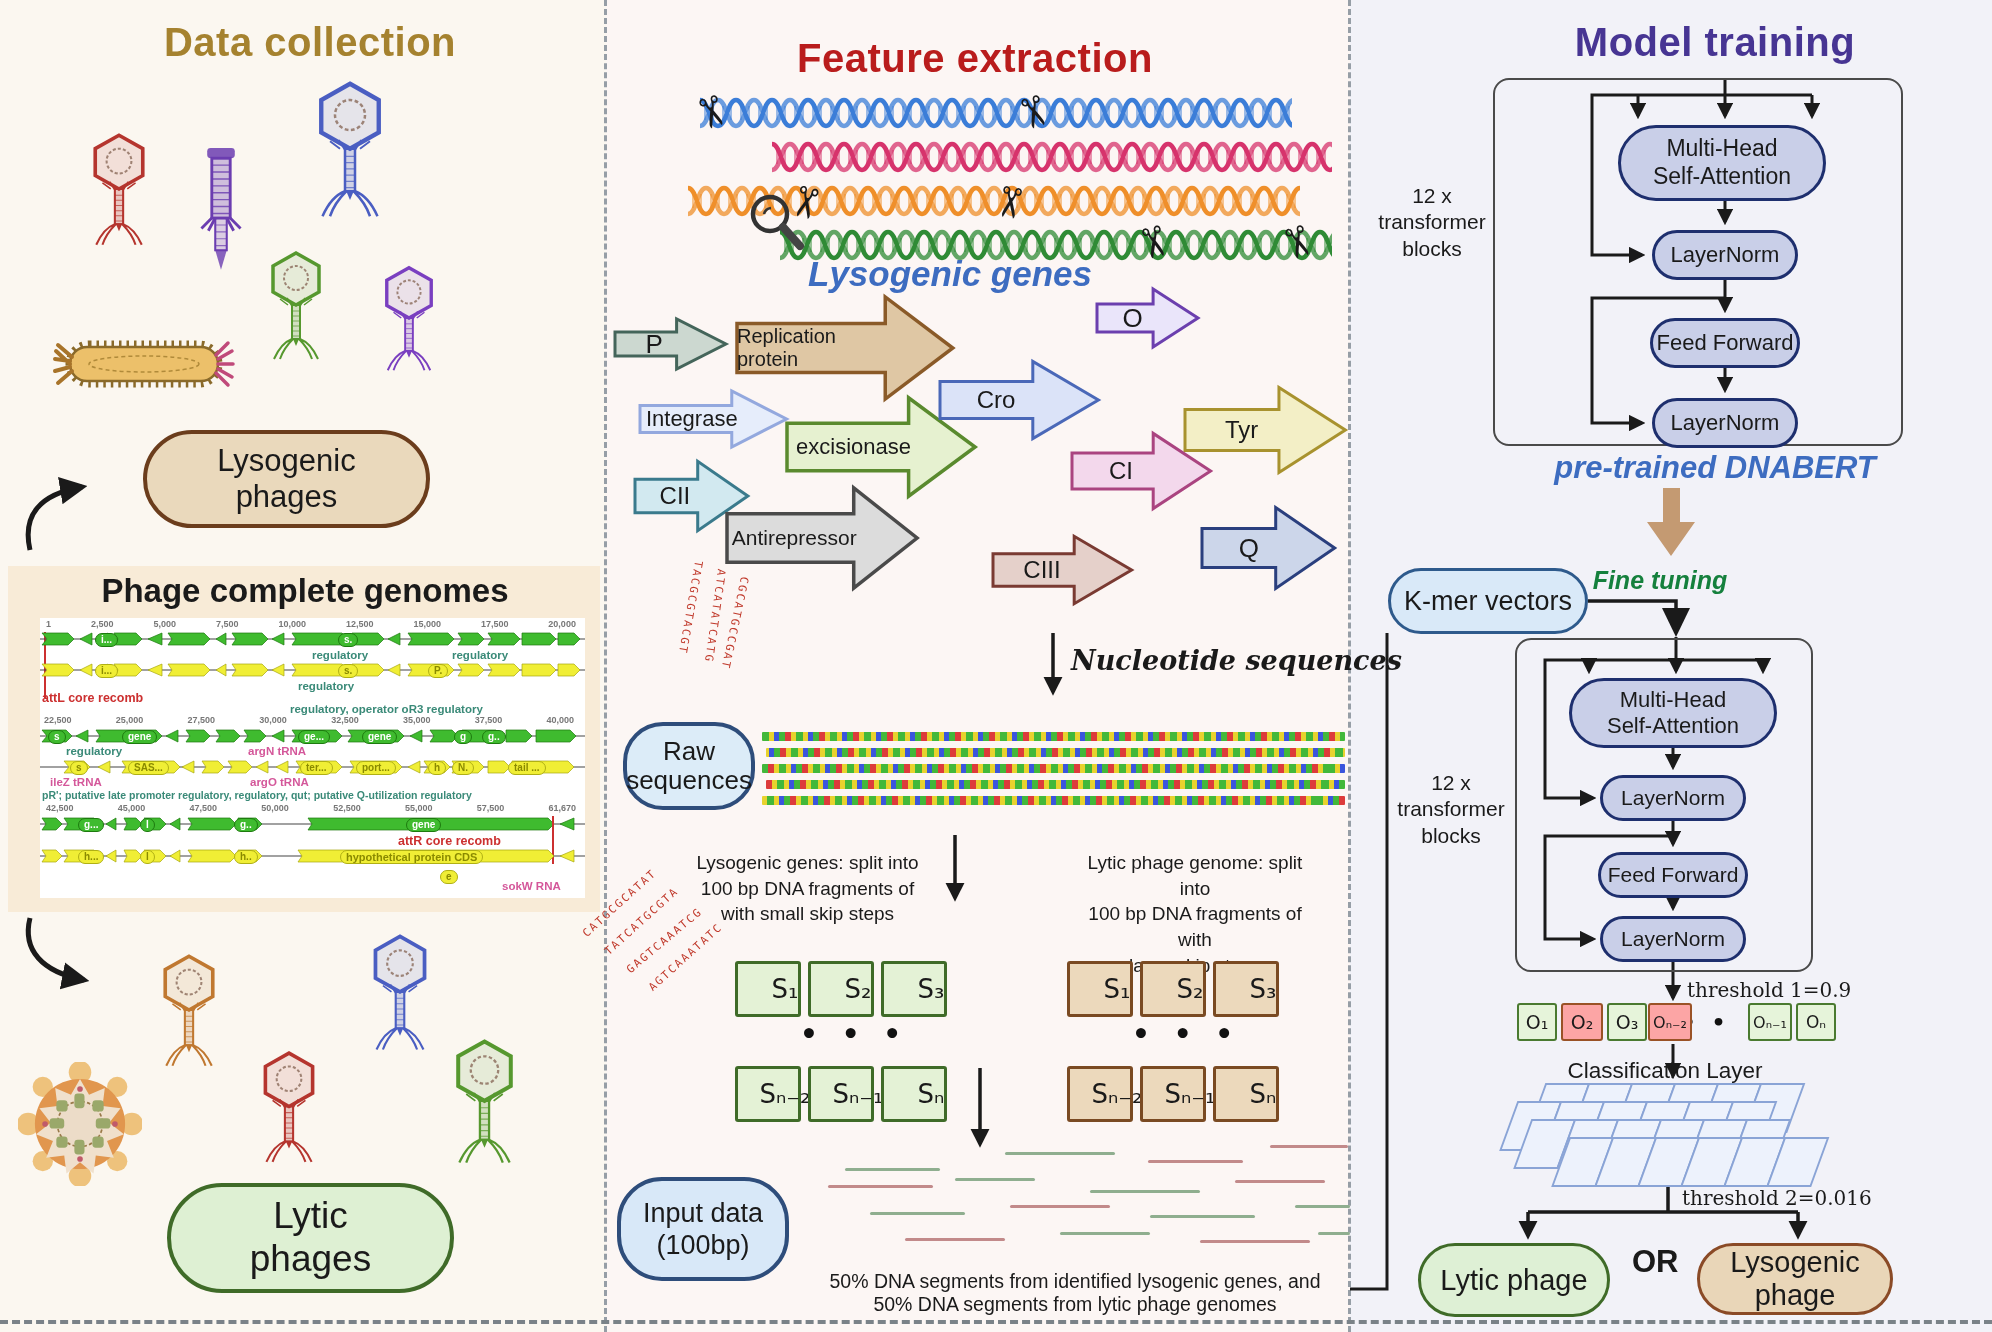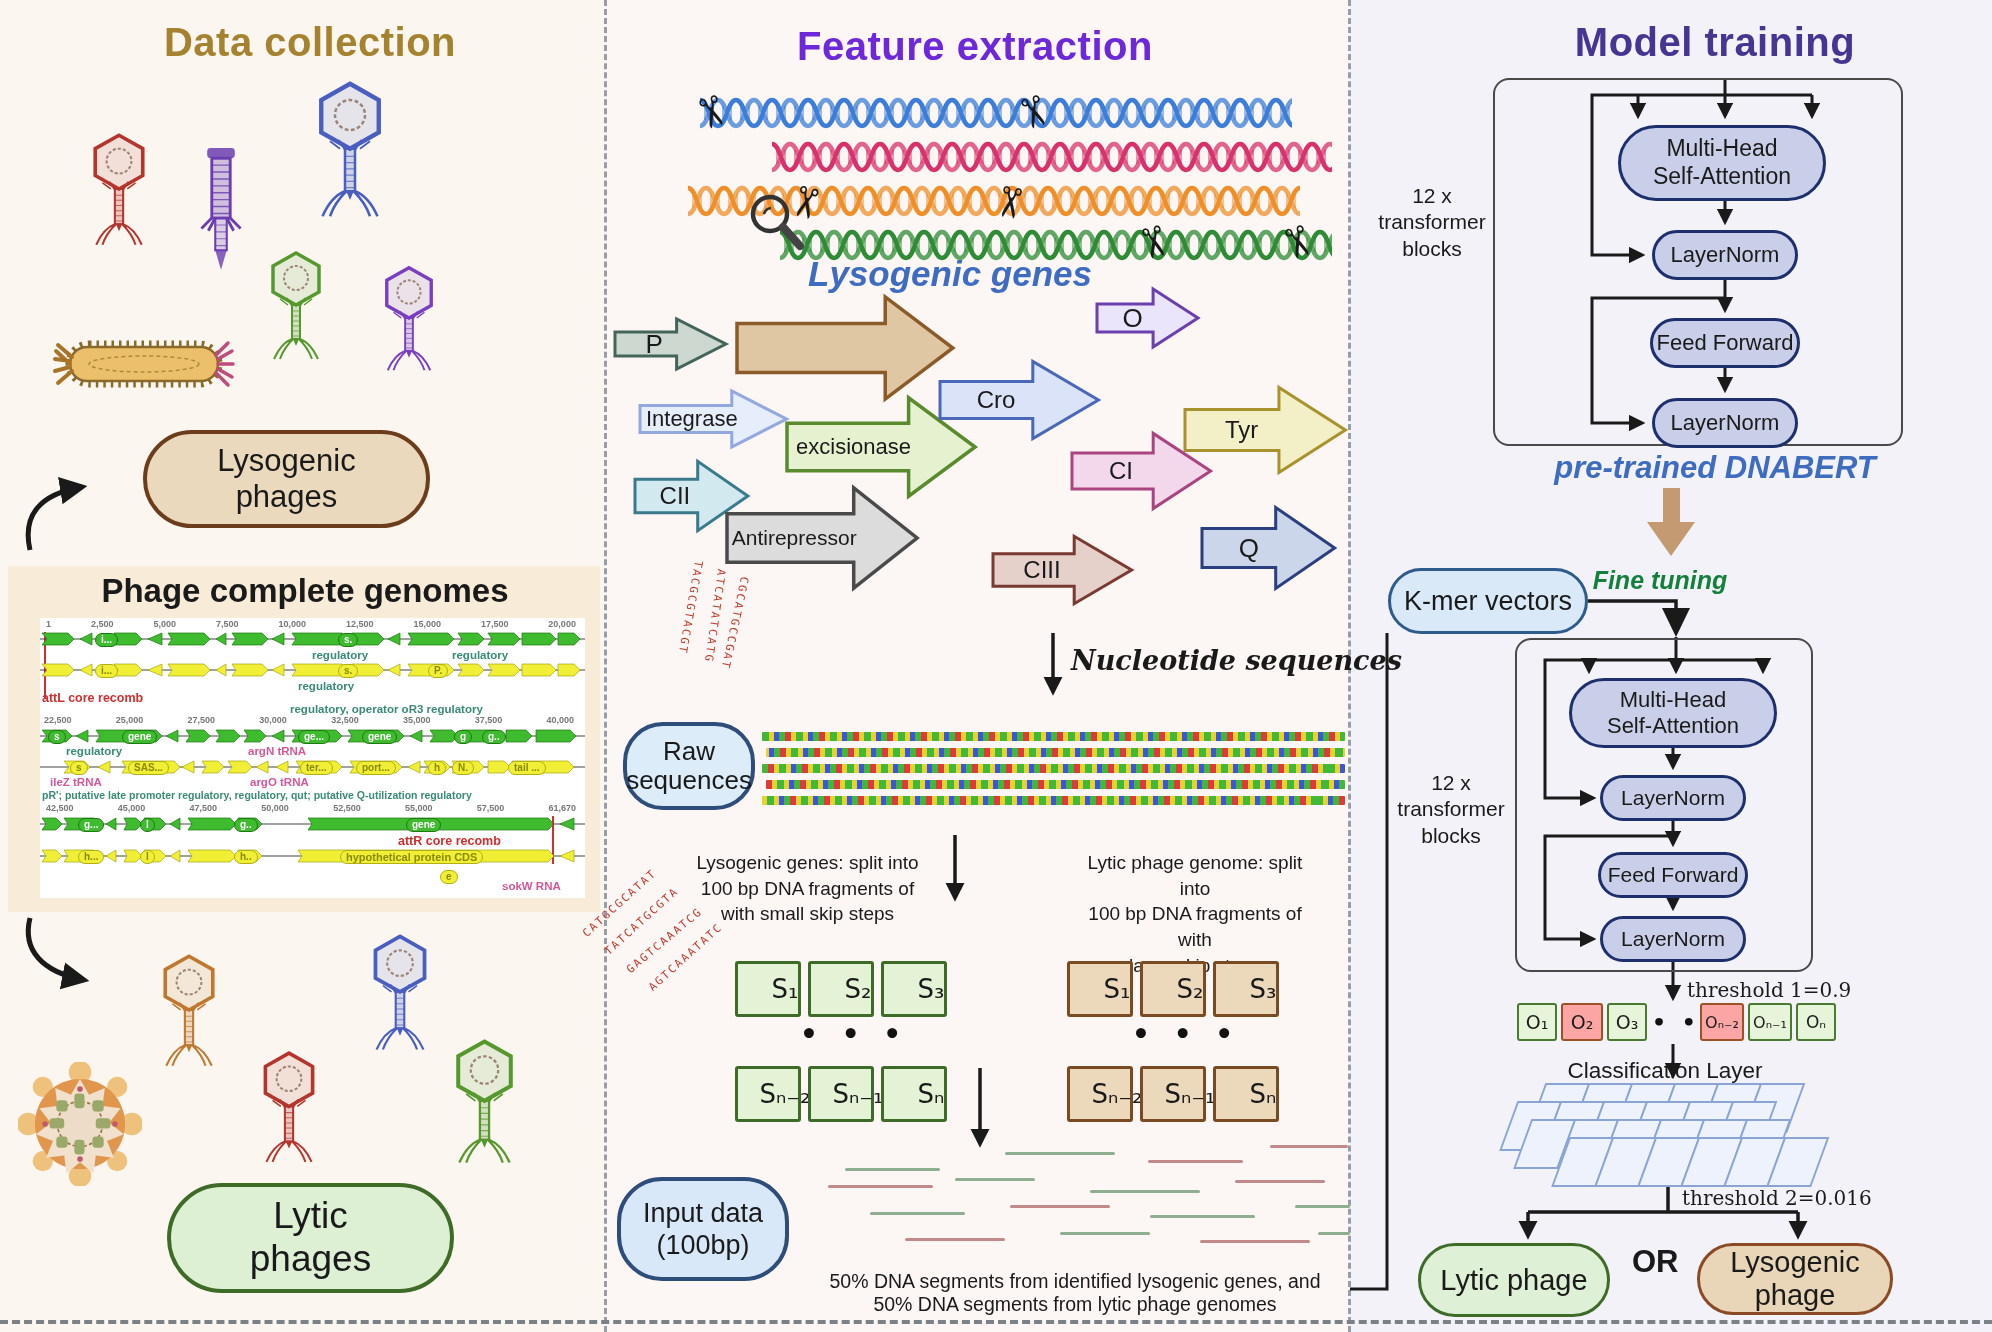--- a/index.html
+++ b/index.html
@@ -325,21 +325,21 @@
 <svg class="phg" style="left:248px;top:1050px;color:#b5352e;z-index:3;" width="82" height="115">
     <use href="#phage"></use>
   </svg>
 <svg class="phg" style="left:432px;top:1038px;color:#56982e;z-index:3;" width="105" height="128">
     <use href="#phage"></use>
   </svg>
 
 <div class="pill abs ml" style="left:167px;top:1183px;width:287px;height:110px;background:#def0d3;border-width:4px;border-color:#3f6b28;font-size:37px;line-height:1.15;z-index:3;">Lytic
 phages</div>
 
-<div class="abs ptitle tc" style="left:760px;top:24px;width:430px;color:#6d28d9;z-index:3;">Feature extraction</div>
+<div class="abs ptitle tc" style="left:760px;top:36px;width:430px;color:#b91c1c;z-index:3;">Feature extraction</div>
 
 <svg class="abs" style="left:700px;top:95px;z-index:3;" width="592" height="36">
     <rect width="592" height="36" fill="url(#hb)"></rect>
   </svg>
 <svg class="abs" style="left:772px;top:139px;z-index:3;" width="560" height="36">
     <rect width="560" height="36" fill="url(#hp)"></rect>
   </svg>
 <svg class="abs" style="left:688px;top:183px;z-index:3;" width="612" height="36">
     <rect width="612" height="36" fill="url(#ho)"></rect>
   </svg>
@@ -364,20 +364,21 @@
 <div class="garrow" style="left:615px;top:318px;width:112px;height:52px;z-index:3;">
   <svg viewBox="0 0 100 56" preserveAspectRatio="none">
       <polygon points="0,15 55,15 55,1 99,28 55,55 55,41 0,41" vector-effect="non-scaling-stroke" stroke-width="3" fill="#ccd8d0" stroke="#44655a"></polygon>
     </svg>
   <span class="galabel" style="font-size:26px;">P</span>
 </div>
 <div class="garrow" style="left:737px;top:295px;width:218px;height:106px;z-index:3;">
   <svg viewBox="0 0 100 56" preserveAspectRatio="none">
       <polygon points="0,15 68,15 68,1 99,28 68,55 68,41 0,41" vector-effect="non-scaling-stroke" stroke-width="3.5" fill="#dfc7a4" stroke="#8a5a28"></polygon>
     </svg>
+  <span class="galabel" style="font-size:20px;">Replication protein</span>
 </div>
 <div class="garrow" style="left:640px;top:390px;width:148px;height:58px;z-index:3;">
   <svg viewBox="0 0 100 56" preserveAspectRatio="none">
       <polygon points="0,15 62,15 62,1 99,28 62,55 62,41 0,41" vector-effect="non-scaling-stroke" stroke-width="3" fill="#e6edfb" stroke="#93a8de"></polygon>
     </svg>
   <span class="galabel" style="font-size:22px;">Integrase</span>
 </div>
 <div class="garrow" style="left:787px;top:396px;width:190px;height:102px;z-index:3;">
   <svg viewBox="0 0 100 56" preserveAspectRatio="none">
       <polygon points="0,15 64,15 64,1 99,28 64,55 64,41 0,41" vector-effect="non-scaling-stroke" stroke-width="3.5" fill="#e6f1d0" stroke="#5a8a2e"></polygon>
@@ -571,21 +572,21 @@
 <div class="obox g sub" style="left:1517px;top:1003px;width:40px;z-index:3;">
     <span>O₁</span>
   </div>
 <div class="obox t sub" style="left:1561px;top:1003px;width:42px;z-index:3;">
     <span>O₂</span>
   </div>
 <div class="obox g sub" style="left:1607px;top:1003px;width:40px;z-index:3;">
     <span>O₃</span>
   </div>
 <div class="abs dots sub" style="left:1652px;top:1010px;font-size:22px;letter-spacing:4px;z-index:3;">• • •</div>
-<div class="obox t sub" style="left:1700px;top:1003px;width:44px;font-size:16px;z-index:3;">
+<div class="obox t sub" style="left:1648px;top:1003px;width:44px;font-size:16px;z-index:3;">
     <span>Oₙ₋₂</span>
   </div>
 <div class="obox g sub" style="left:1748px;top:1003px;width:44px;font-size:16px;z-index:3;">
     <span>Oₙ₋₁</span>
   </div>
 <div class="obox g sub" style="left:1796px;top:1003px;width:40px;font-size:17px;z-index:3;">
     <span>Oₙ</span>
   </div>
 
 <div class="abs tc" style="left:1555px;top:1058px;width:220px;font-size:22.5px;z-index:3;">Classification Layer</div>

